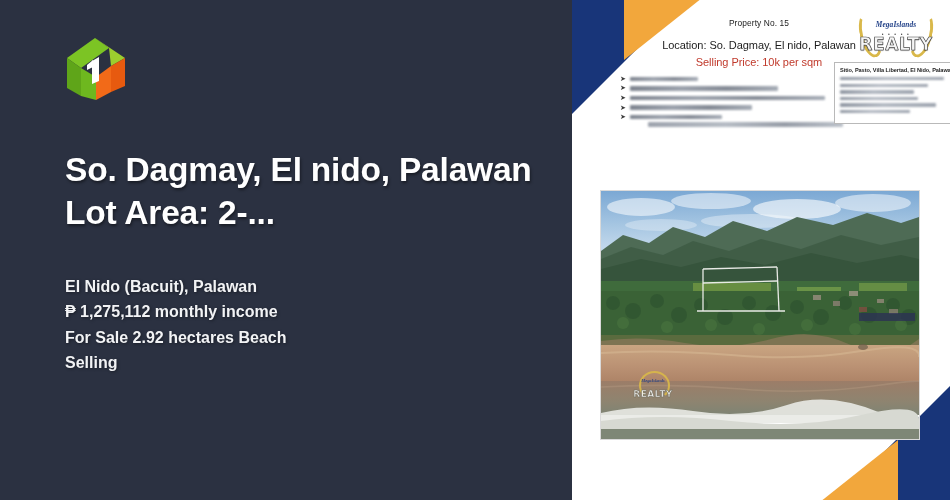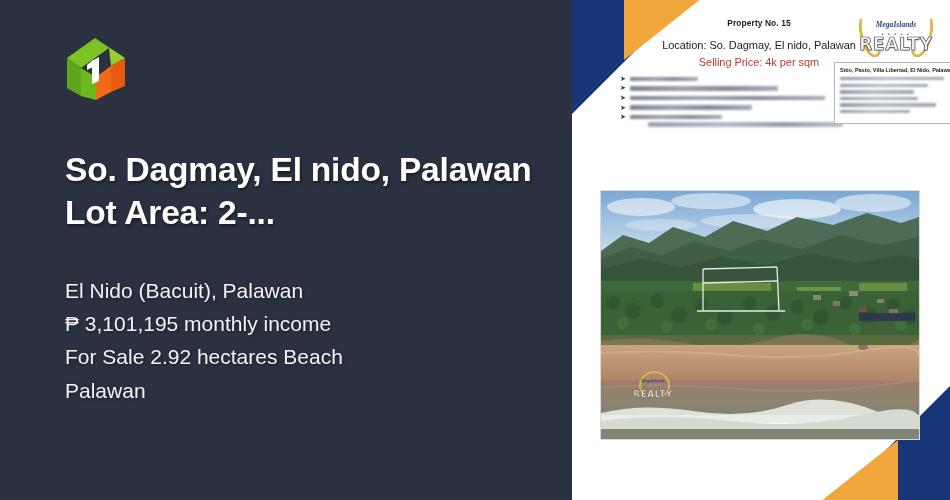--- a/index.html
+++ b/index.html
@@ -44,24 +44,24 @@
     letter-spacing: -0.2px;
     text-shadow: 1px 2px 3px rgba(0,0,0,0.45);
   }
 
   #sublines {
     position: absolute;
     left: 65px; top: 274px;
     width: 480px;
   }
   .subline {
-    font-size: 21px;
+    font-size: 16px;
     line-height: 1.58;
     color: #f2f3f5;
-    font-weight: 400;
+    font-weight: 700;
     white-space: nowrap;
     text-shadow: 1px 1px 3px rgba(0,0,0,0.4);
   }
 
   
   #right-panel {
     position: absolute;
     left: 572px; top: 0;
     width: 378px; height: 500px;
     background: #ffffff;
@@ -98,21 +98,21 @@
   
   #doc-heading {
     position: absolute;
     left: 72px; top: 18px;
     width: 230px;
     text-align: center;
     color: #1c1c1c;
   }
   #doc-prop-no {
     font-size: 8.4px;
-    font-weight: bold;
+    font-weight: normal;
     letter-spacing: 0.1px;
     margin-bottom: 9px;
   }
   .doc-line {
     font-size: 11px;
     line-height: 1.5;
     letter-spacing: -0.05px;
   }
   .doc-line.price { color: #c0392b; }
 
@@ -303,37 +303,37 @@
 
         <polygon points="27,25 34,21 34,45 27,48" fill="#ffffff"></polygon>
         <polygon points="22,29 28,24 28,31 22,34" fill="#ffffff"></polygon>
       </svg>
     </div>
 
     <div id="title">So. Dagmay, El nido, Palawan Lot Area: 2-...</div>
 
     <div id="sublines">
       <div class="subline">El Nido (Bacuit), Palawan</div>
-      <div class="subline">₱ 3,101,195 monthly income</div>
+      <div class="subline">₱ 1,275,112 monthly income</div>
       <div class="subline">For Sale 2.92 hectares Beach</div>
-      <div class="subline">Palawan</div>
+      <div class="subline">Selling</div>
     </div>
   </div>
 
   <div id="right-panel">
 
     <div class="corner" id="corner-tl-navy"></div>
     <div class="corner" id="corner-tl-orange"></div>
     <div class="corner" id="corner-br-navy"></div>
     <div class="corner" id="corner-br-orange"></div>
 
     <div id="doc-heading">
       <div id="doc-prop-no">Property No. 15</div>
       <div class="doc-line">Location: So. Dagmay, El nido, Palawan</div>
-      <div class="doc-line price">Selling Price: 4k per sqm</div>
+      <div class="doc-line price">Selling Price: 10k per sqm</div>
     </div>
 
     <div id="doc-bullets">
         <div class="bullet-row">
           <span class="bullet-mark">➤</span>
           <span class="bullet-blur" style="width: 68px;"></span>
         </div>
         <div class="bullet-row">
           <span class="bullet-mark">➤</span>
           <span class="bullet-blur" style="width: 148px;"></span>

